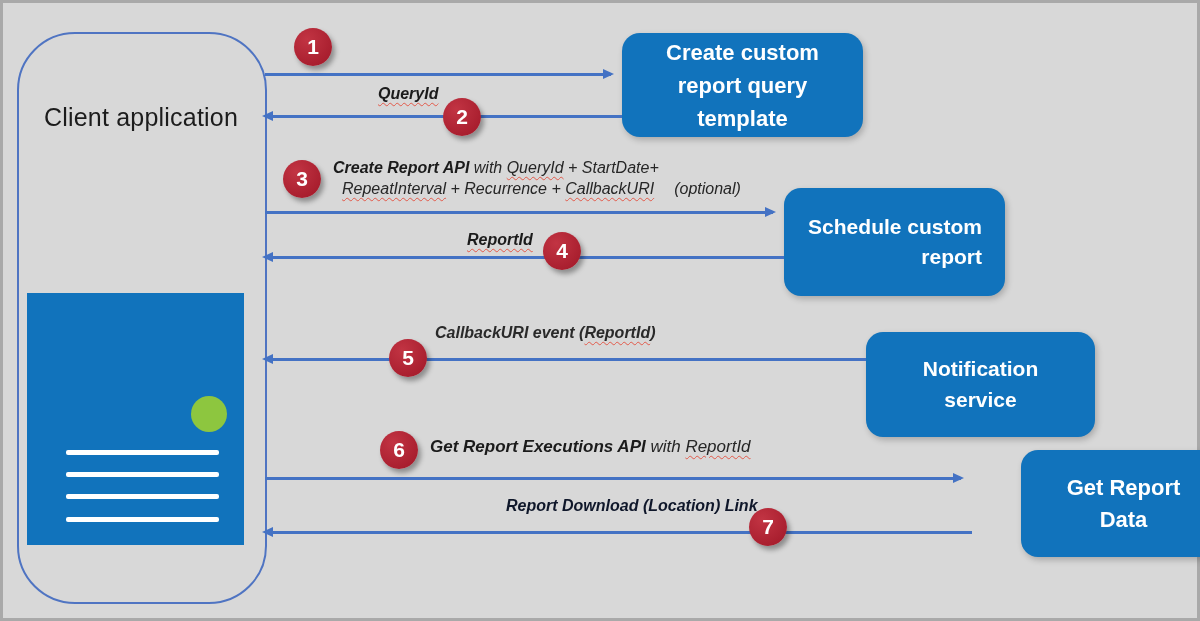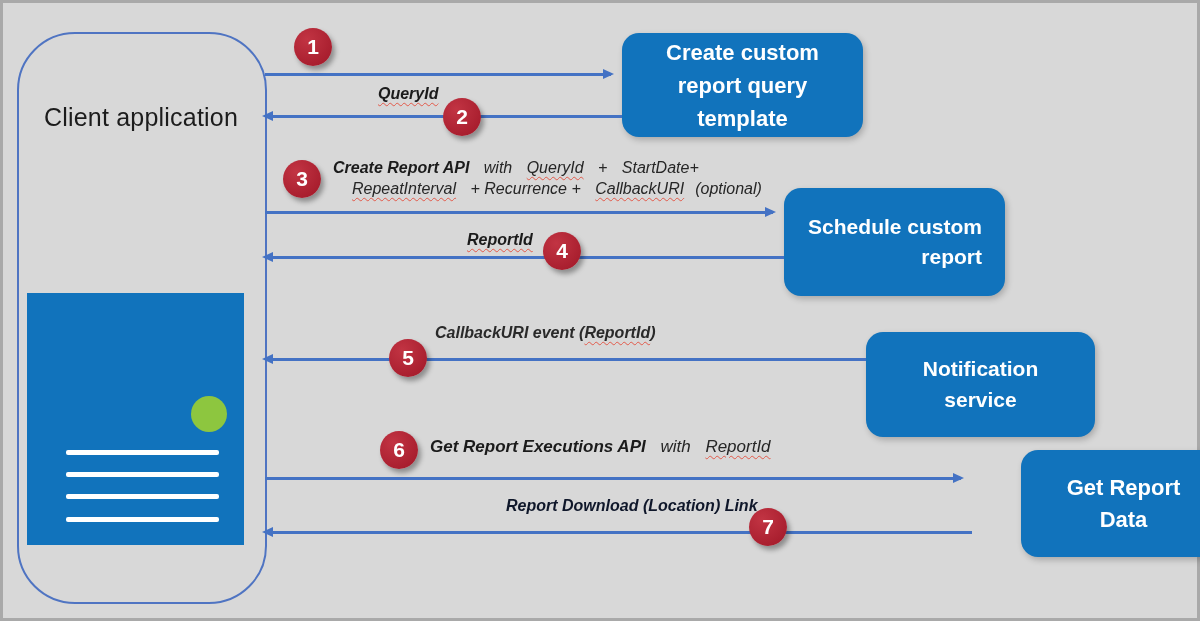--- a/index.html
+++ b/index.html
@@ -22,21 +22,21 @@
   .doc-line{position:absolute;left:66px;width:153px;height:5px;background:#ffffff;border-radius:2px;}
   .dl1{top:450px}.dl2{top:472px}.dl3{top:494px}.dl4{top:517px}
   
   .svc{
     position:absolute;background:#1173bc;border-radius:17px;color:#fff;
     display:flex;align-items:center;justify-content:center;text-align:center;
     font-weight:700;font-size:21px;line-height:1.45;
     box-shadow:2px 3px 6px rgba(0,0,0,.22);
   }
   .svc span{display:block;}
-  .svc1{left:622px;top:33px;width:241px;height:104px;font-size:22px;line-height:1.5;}
+  .svc1{left:622px;top:33px;width:241px;height:104px;font-size:22px;line-height:1.5;border-radius:18px;}
   .svc1 span{max-width:195px;}
   .svc2{left:784px;top:188px;width:221px;height:108px;text-align:right;}
   .svc2 span{max-width:175px;}
   .svc3{left:866px;top:310px;width:229px;height:105px;margin-top:22px;}
   .svc3 span{max-width:150px;}
   .svc4{left:1021px;top:450px;width:205px;height:107px;font-size:22px;}
   .svc4 span{max-width:145px;}
   
   .arrow{position:absolute;height:0;border-top:3px solid #4472c4;}
   .arrow::after{content:"";position:absolute;width:0;height:0;top:-7px;
@@ -57,28 +57,28 @@
     color:#fff;font-weight:700;font-size:21px;
     display:flex;align-items:center;justify-content:center;
     box-shadow:3px 4px 5px rgba(0,0,0,.35);z-index:6;
   }
   .st1{left:294px;top:28px}.st2{left:443px;top:98px}.st3{left:283px;top:160px}
   .st4{left:543px;top:232px}.st5{left:389px;top:339px}.st6{left:380px;top:431px}
   .st7{left:749px;top:508px}
   
   .msg{position:absolute;color:#1b1b1b;font-style:italic;white-space:nowrap;z-index:4;}
   .api{font-weight:700;}
-  .reg{font-weight:400;color:#262626;margin-left:10px;}
+  .reg{font-weight:400;color:#262626;}
   .squig{text-decoration:underline;text-decoration-style:wavy;
     text-decoration-color:#e2594a;text-decoration-thickness:1px;text-underline-offset:3px;}
   .m1{left:343px;top:36px;font-size:17px;}
   .m2{left:378px;top:85px;font-size:16px;font-weight:700;}
   .m3{left:333px;top:157px;font-size:16px;line-height:21px;}
   .m3 .line2{padding-left:9px;}
-  .m3 .opt{margin-left:11px;}
+  .m3 .opt{margin-left:20px;}
   .m4{left:467px;top:231px;font-size:16px;font-weight:700;}
   .m5{left:435px;top:324px;font-size:16px;font-weight:700;color:#2a2a2a;}
   .m6{left:430px;top:437px;font-size:17px;}
   .m7{left:506px;top:497px;font-size:16px;font-weight:700;color:#0f172a;}
 </style>
 </head>
 <body>
 
 <div class="canvas">
 

